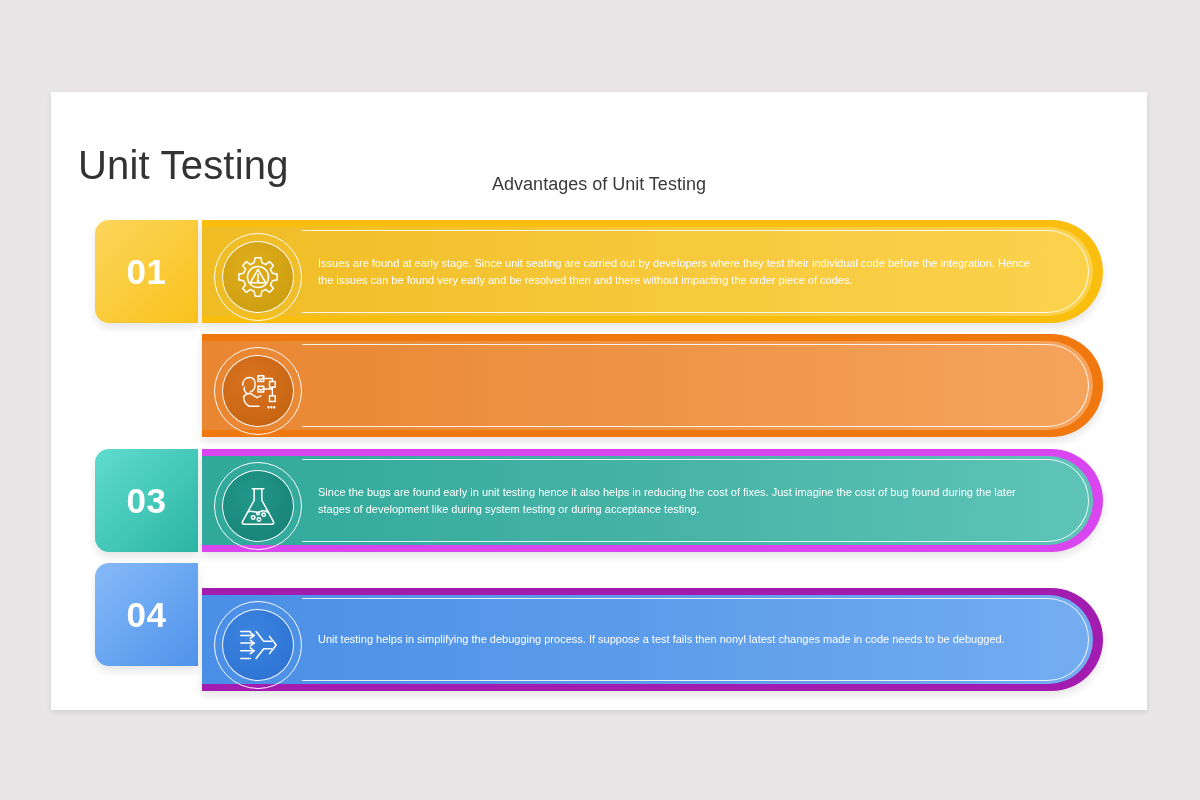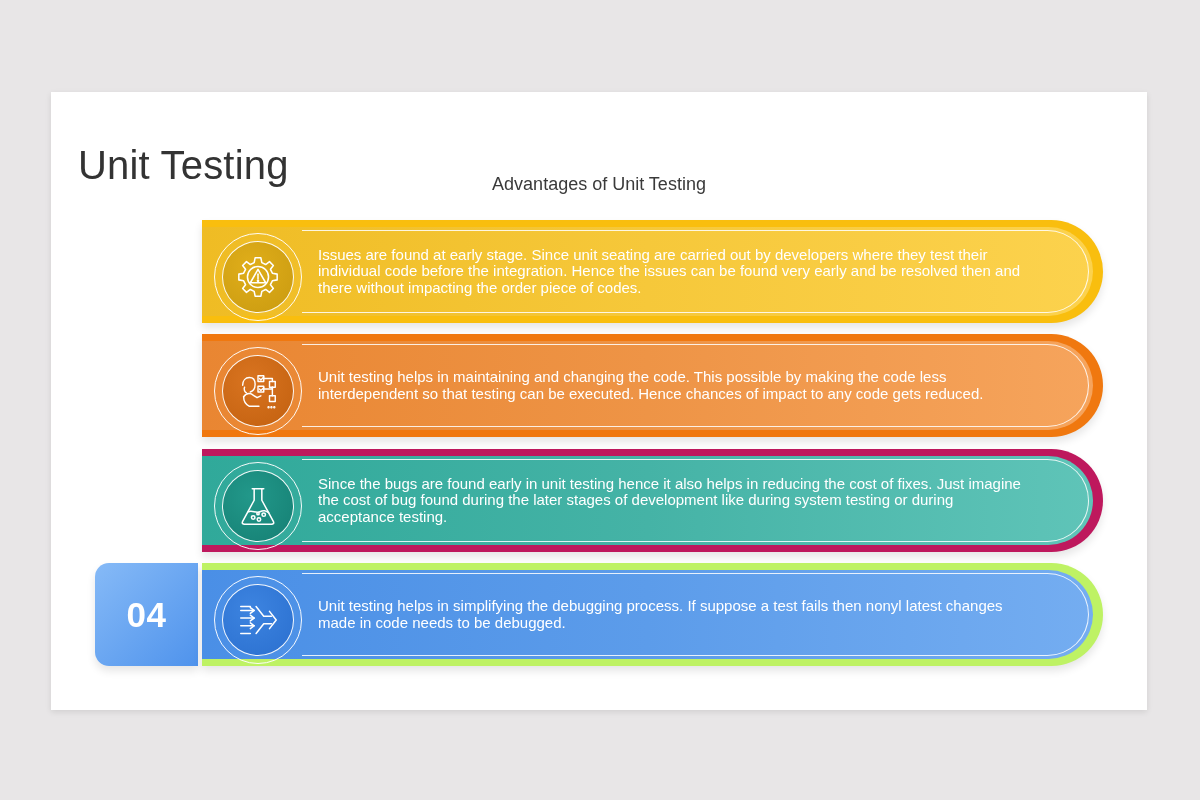--- a/index.html
+++ b/index.html
@@ -118,54 +118,55 @@
     }
     .desc {
       position: absolute;
       left: 116px;
       top: 0;
       right: 60px;
       height: 89px;
       display: flex;
       align-items: center;
       color: #ffffff;
-      font-size: 15px;
+      font-size: 11px;
       line-height: 16.5px;
     }
     .desc p { margin: 0; }
 
     
     .yellow .num-tile { background: linear-gradient(135deg, #fcd55b 0%, #f9c21c 100%); }
     .yellow .pill { background: #f9be0e; }
     .yellow .pill-inner { background: linear-gradient(90deg, #efbc24 0%, #f6c83a 50%, #fcd24d 100%); }
     .yellow .icon-ring-inner { background: radial-gradient(circle at 40% 35%, #e0ae1a 0%, #c99a10 100%); }
 
     .orange .num-tile { background: linear-gradient(135deg, #f9a660 0%, #f18524 100%); }
     .orange .pill { background: #f0780f; }
     .orange .pill-inner { background: linear-gradient(90deg, #e98632 0%, #ee9446 50%, #f6a45c 100%); }
     .orange .icon-ring-inner { background: radial-gradient(circle at 40% 35%, #d97420 0%, #c2600f 100%); }
 
     .teal .num-tile { background: linear-gradient(135deg, #5fdccd 0%, #2cb5a4 100%); }
-    .teal .pill { background: #be185d; }
+    .teal .pill { background: #d946ef; }
     .teal .pill-inner { background: linear-gradient(90deg, #30a99a 0%, #45b3a6 50%, #5fc4b8 100%); }
     .teal .icon-ring-inner { background: radial-gradient(circle at 40% 35%, #22988a 0%, #157f73 100%); }
 
     .blue .num-tile { background: linear-gradient(135deg, #86baf7 0%, #4f93ec 100%); }
-    .blue .pill { background: #bef264; }
+    .blue .pill { background: #a21caf; margin-top: 25px; }
     .blue .pill-inner { background: linear-gradient(90deg, #4a8fe6 0%, #5c9cea 50%, #74adf1 100%); }
     .blue .icon-ring-inner { background: radial-gradient(circle at 40% 35%, #3d84e0 0%, #2a6fcf 100%); }
   </style>
 </head>
 <body>
 
 <div class="slide">
   <h1 class="title">Unit Testing</h1>
   <div class="subtitle">Advantages of Unit Testing</div>
 
   <div class="row yellow" style="top:128px;">
+    <div class="num-tile">01</div>
     <div class="pill">
       <div class="pill-inner">
         <div class="pill-outline"></div>
         <div class="icon-ring-outer"></div>
         <div class="icon-ring-inner">
           <svg viewBox="0 0 48 48" fill="none" stroke="#fff" stroke-width="1.6" stroke-linejoin="round" stroke-linecap="round">
             <path d="M21 4h6l1 5 4 2 4-3 4 4-3 4 2 4 5 1v6l-5 1-2 4 3 4-4 4-4-3-4 2-1 5h-6l-1-5-4-2-4 3-4-4 3-4-2-4-5-1v-6l5-1 2-4-3-4 4-4 4 3 4-2z"></path>
             <circle cx="24" cy="24" r="11"></circle>
             <path d="M24 16l8 14H16z"></path>
             <line x1="24" y1="21" x2="24" y2="26"></line>
@@ -197,28 +198,26 @@
             <rect x="36" y="14" width="6" height="6"></rect>
             <rect x="36" y="29" width="6" height="6"></rect>
             <path d="M30 11h9v3"></path>
             <path d="M30 22h9v-2"></path>
             <path d="M39 20v9"></path>
             <circle cx="35" cy="41" r="0.5" fill="#fff"></circle>
             <circle cx="38" cy="41" r="0.5" fill="#fff"></circle>
             <circle cx="41" cy="41" r="0.5" fill="#fff"></circle>
           </svg>
         </div>
-        <div class="desc">
-          <p>Unit testing helps in maintaining and changing the code. This possible by making the code less interdependent so that testing can be executed. Hence chances of impact to any code gets reduced.</p>
-        </div>
       </div>
     </div>
   </div>
 
   <div class="row teal" style="top:357px;">
+    <div class="num-tile">03</div>
     <div class="pill">
       <div class="pill-inner">
         <div class="pill-outline"></div>
         <div class="icon-ring-outer"></div>
         <div class="icon-ring-inner">
           <svg viewBox="0 0 48 48" fill="none" stroke="#fff" stroke-width="1.6" stroke-linejoin="round" stroke-linecap="round">
             <path d="M18 6h12"></path>
             <path d="M20 6v12L8 40c-1 2 0 3 2 3h28c2 0 3-1 2-3L28 18V6"></path>
             <path d="M14 30c4-2 8 2 12 0s6-1 9 1"></path>
             <circle cx="19" cy="36" r="1.8"></circle>

